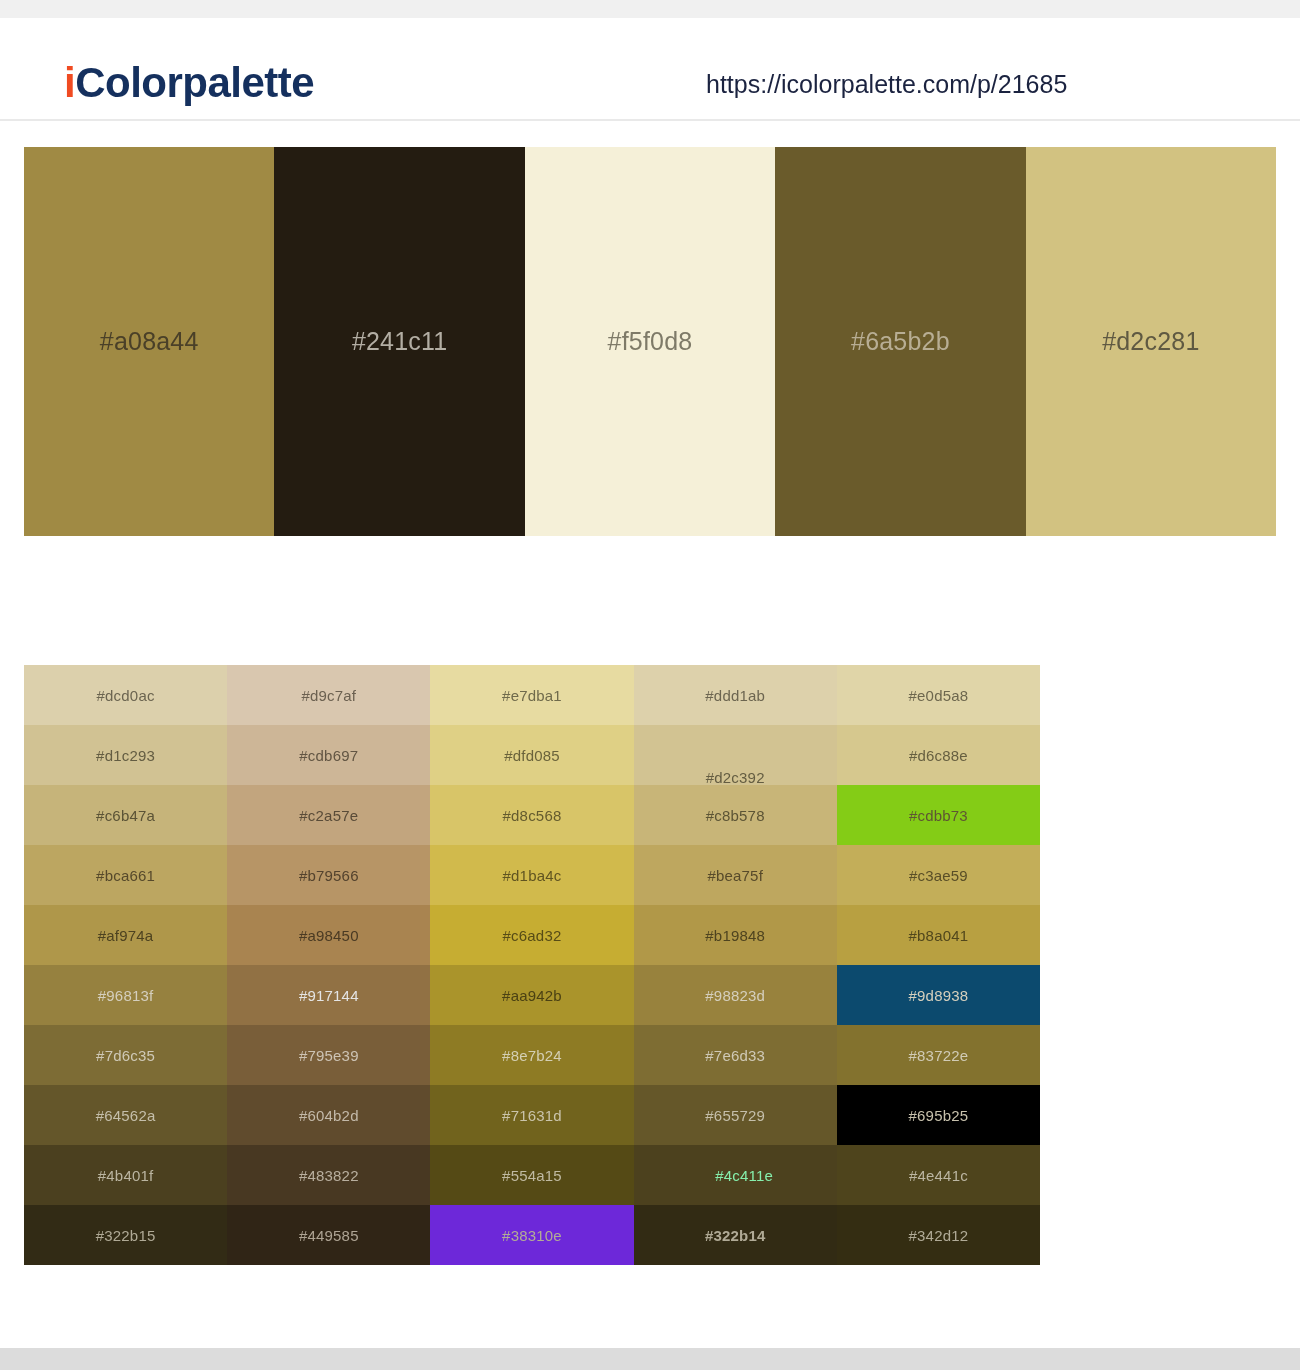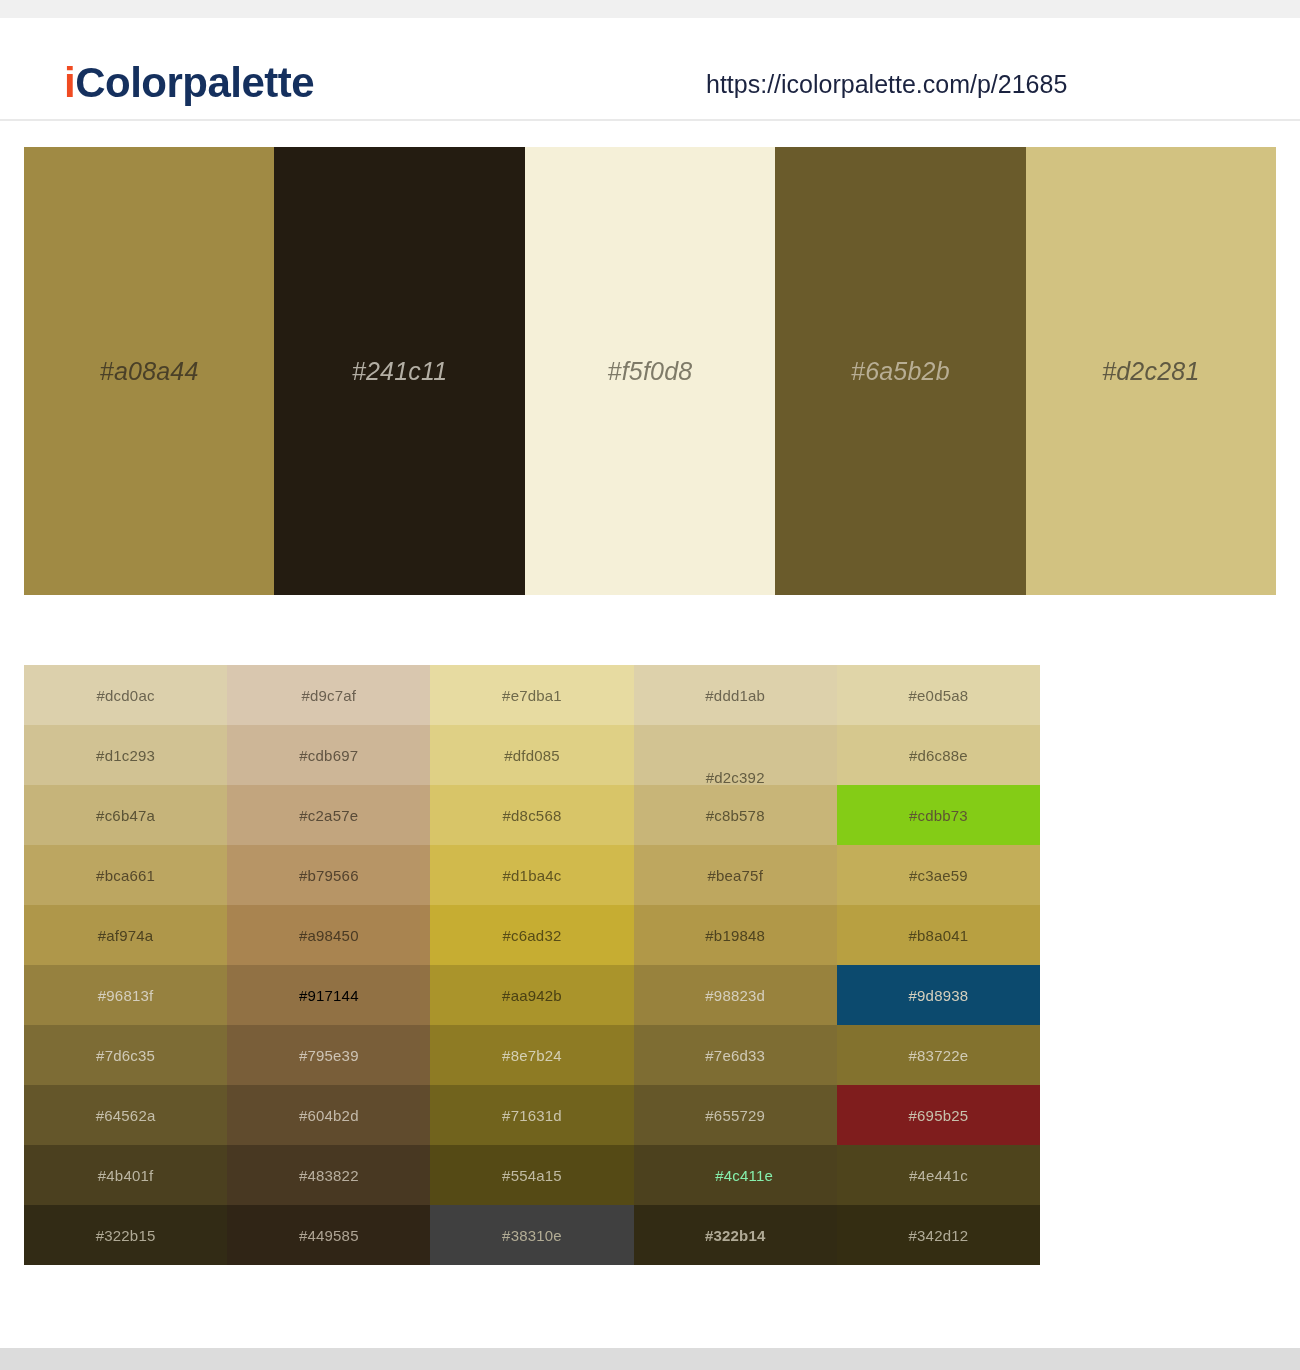--- a/index.html
+++ b/index.html
@@ -61,23 +61,22 @@
     line-height: 1;
     white-space: nowrap;
   }
 
   
   .palette-main {
     position: absolute;
     left: 24px;
     top: 147px;
     width: 1252px;
-    height: 448px;
-    display: flex;
-    font-style: italic;
+    height: 389px;
+    display: flex;
   }
   .palette-main .swatch {
     flex: 1 1 0;
     position: relative;
     display: flex;
     align-items: center;
     justify-content: center;
   }
   .palette-main .swatch-label {
     font-size: 25px;
@@ -237,21 +236,21 @@
         </div>
         <div class="grid-cell" style="background: rgb(184, 160, 65);">
           <span class="cell-label" style="color: rgb(81, 71, 28);">#b8a041</span>
         </div>
       </div>
       <div class="grid-row">
         <div class="grid-cell" style="background: rgb(150, 129, 63);">
           <span class="cell-label" style="color: rgb(213, 207, 190);">#96813f</span>
         </div>
         <div class="grid-cell" style="background: rgb(145, 113, 68);">
-          <span class="cell-label" style="color: #000000;">#917144</span>
+          <span class="cell-label" style="color: #e5e5e5;">#917144</span>
         </div>
         <div class="grid-cell" style="background: rgb(170, 148, 43);">
           <span class="cell-label" style="color: rgb(75, 65, 19);">#aa942b</span>
         </div>
         <div class="grid-cell" style="background: rgb(152, 130, 61);">
           <span class="cell-label" style="color: rgb(213, 207, 190);">#98823d</span>
         </div>
         <div class="grid-cell" style="background: #0c4a6e;">
           <span class="cell-label" style="color: rgb(214, 208, 189);">#9d8938</span>
         </div>
@@ -279,21 +278,21 @@
         </div>
         <div class="grid-cell" style="background: rgb(96, 75, 45);">
           <span class="cell-label" style="color: rgb(195, 185, 169);">#604b2d</span>
         </div>
         <div class="grid-cell" style="background: rgb(113, 99, 29);">
           <span class="cell-label" style="color: rgb(202, 196, 171);">#71631d</span>
         </div>
         <div class="grid-cell" style="background: rgb(101, 87, 41);">
           <span class="cell-label" style="color: rgb(197, 191, 171);">#655729</span>
         </div>
-        <div class="grid-cell" style="background: #7f1d1d;">
+        <div class="grid-cell" style="background: #000000;">
           <span class="cell-label" style="color: rgb(199, 193, 172);">#695b25</span>
         </div>
       </div>
       <div class="grid-row">
         <div class="grid-cell" style="background: rgb(75, 64, 31);">
           <span class="cell-label" style="color: rgb(187, 181, 161);">#4b401f</span>
         </div>
         <div class="grid-cell" style="background: rgb(72, 56, 34);">
           <span class="cell-label" style="color: rgb(185, 175, 159);">#483822</span>
         </div>
@@ -307,21 +306,21 @@
           <span class="cell-label" style="color: rgb(188, 182, 162);">#4e441c</span>
         </div>
       </div>
       <div class="grid-row">
         <div class="grid-cell" style="background: rgb(50, 43, 21);">
           <span class="cell-label" style="color: rgb(176, 170, 150);">#322b15</span>
         </div>
         <div class="grid-cell" style="background: rgb(48, 37, 22);">
           <span class="cell-label" style="color: rgb(174, 164, 148);">#449585</span>
         </div>
-        <div class="grid-cell" style="background: #404040;">
+        <div class="grid-cell" style="background: #6d28d9;">
           <span class="cell-label" style="color: rgb(179, 173, 149);">#38310e</span>
         </div>
         <div class="grid-cell" style="background: rgb(50, 43, 20);">
           <span class="cell-label" style="color: rgb(176, 170, 150); font-weight: bold;">#322b14</span>
         </div>
         <div class="grid-cell" style="background: rgb(52, 45, 18);">
           <span class="cell-label" style="color: rgb(177, 171, 151);">#342d12</span>
         </div>
       </div>
     </div>

